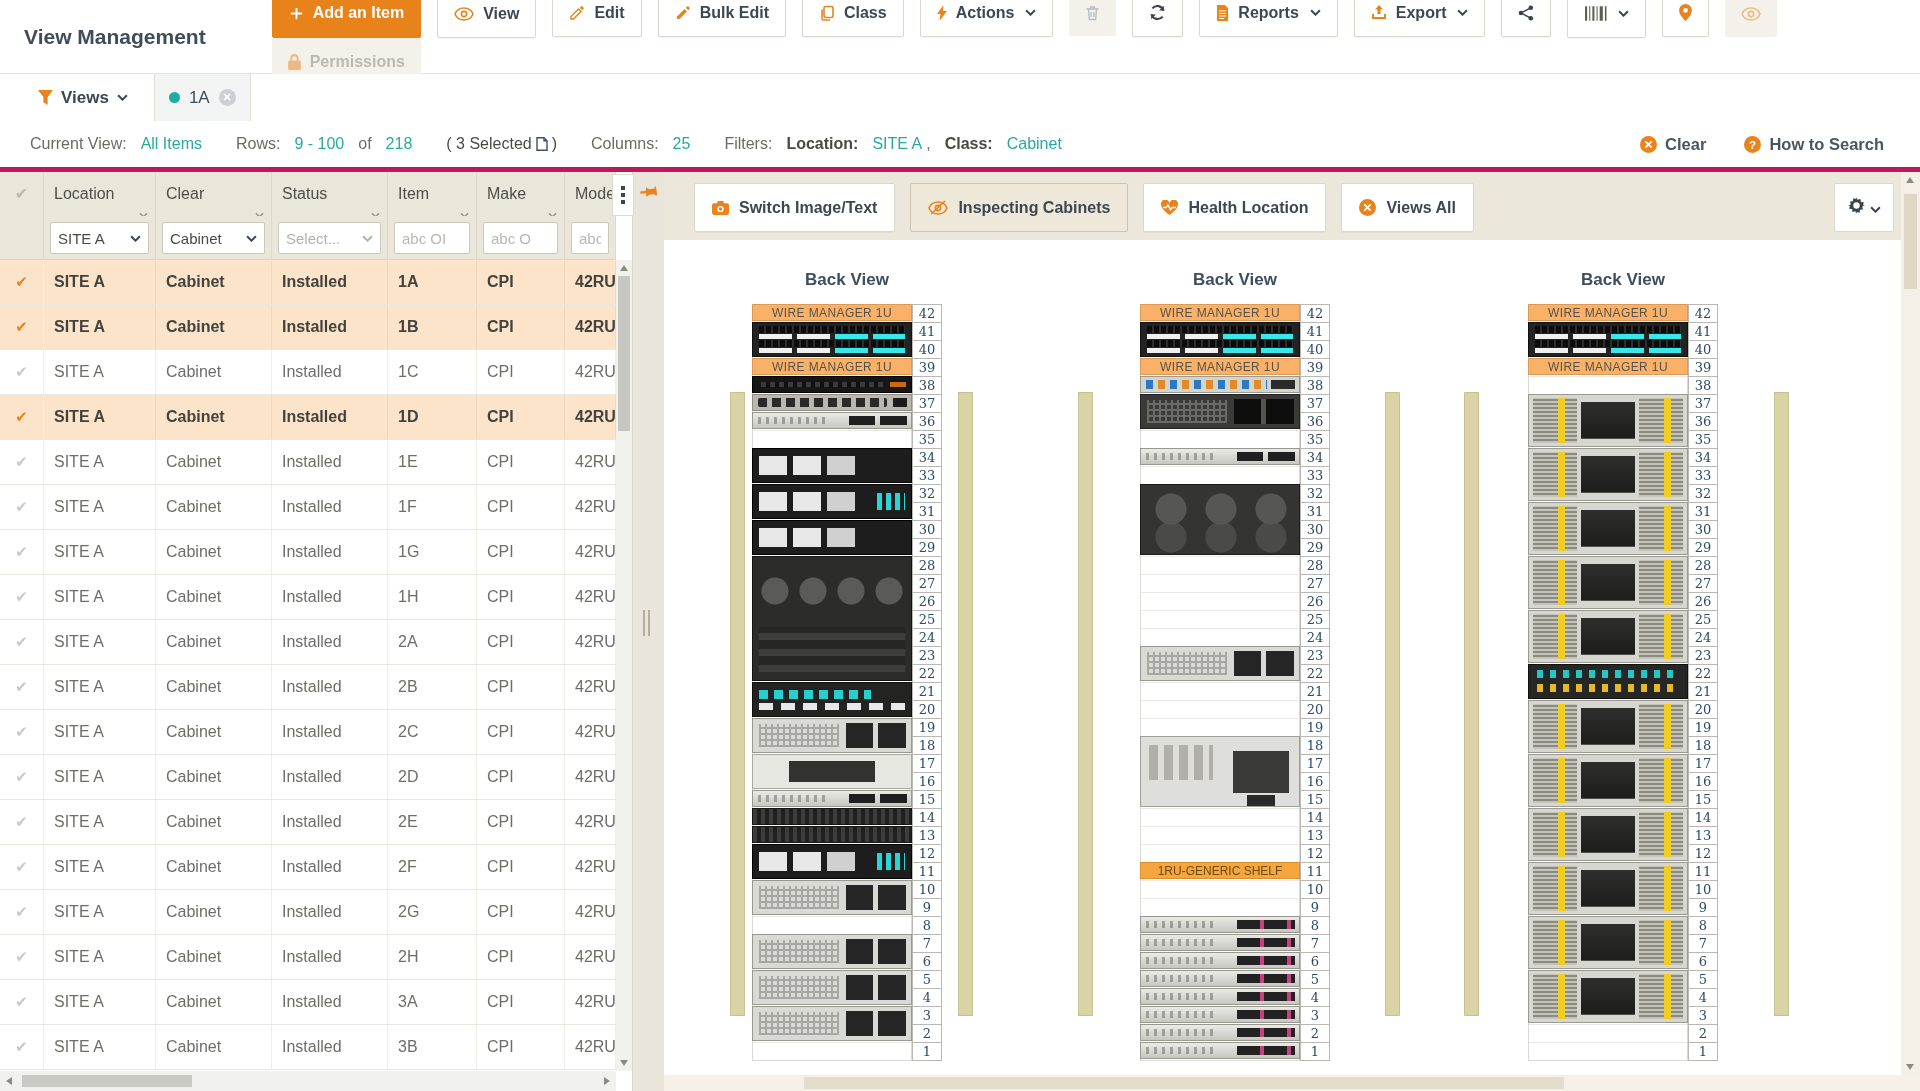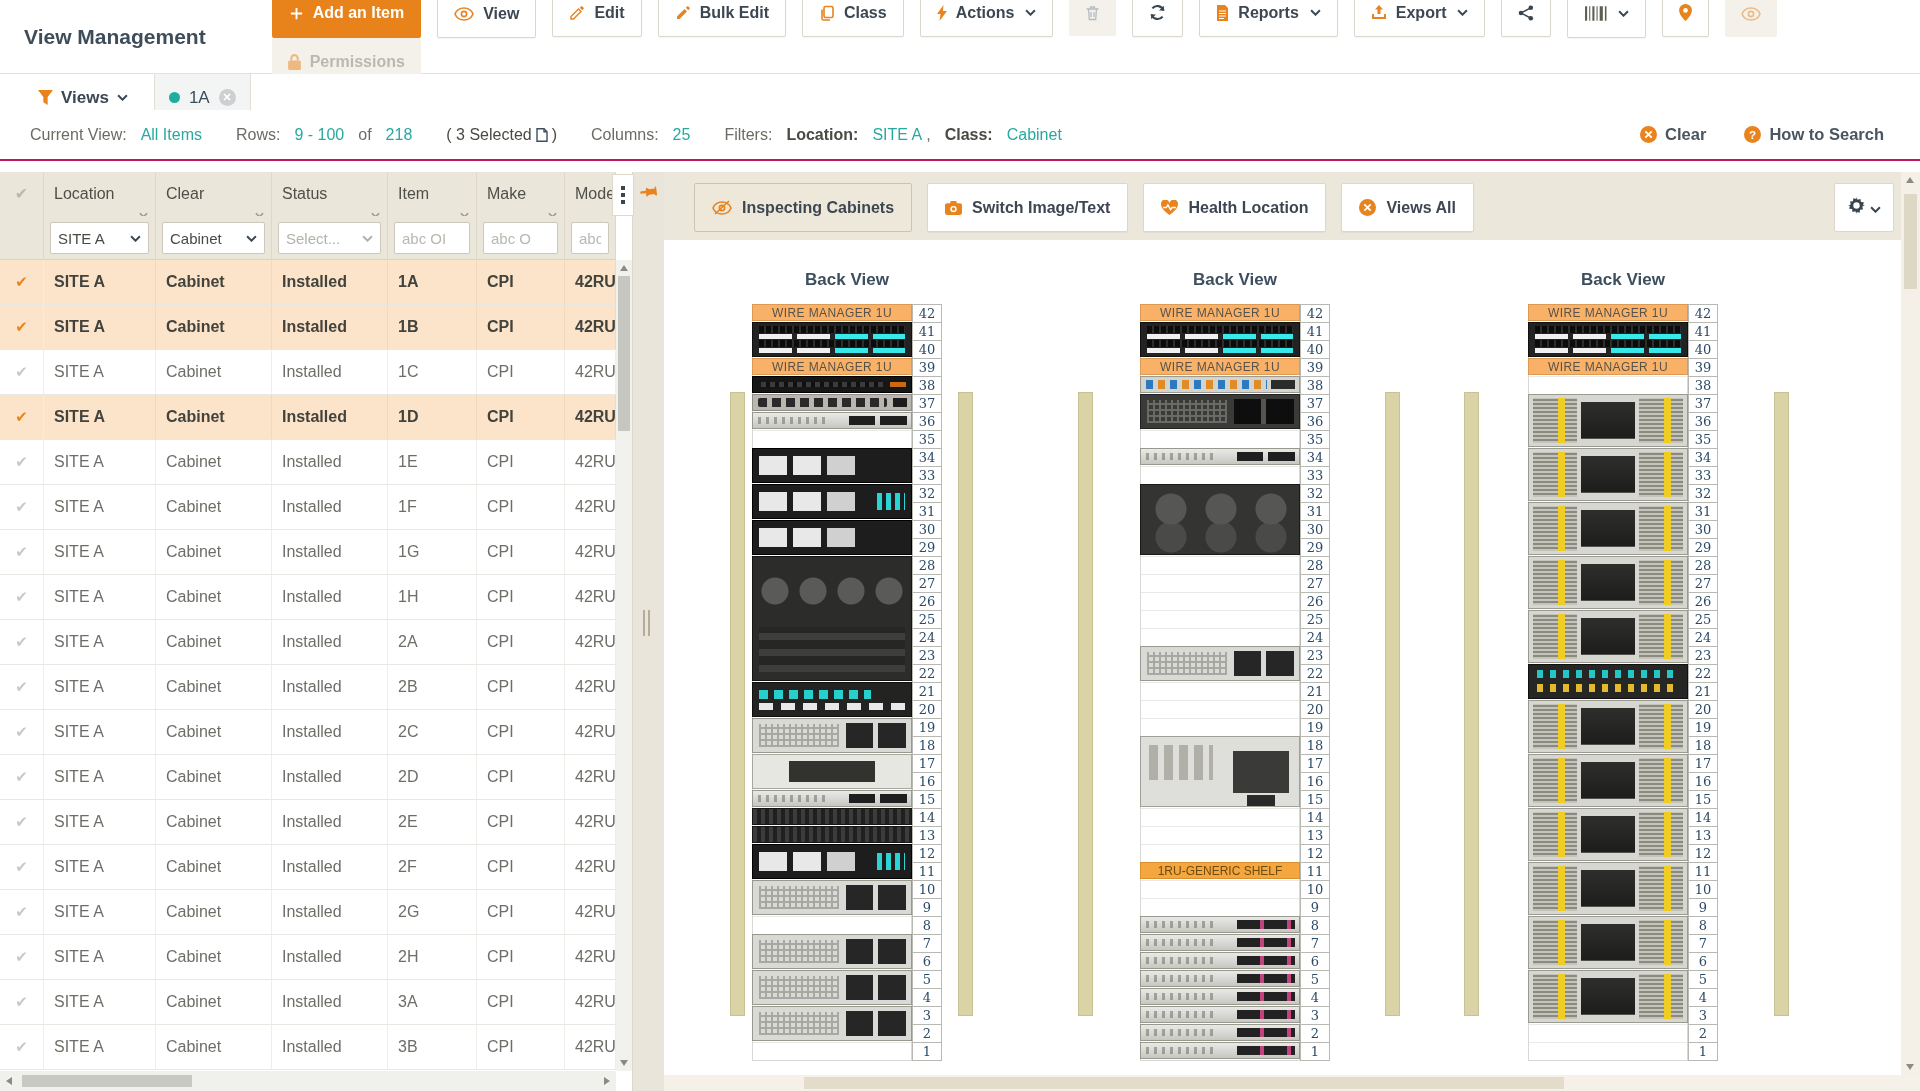--- a/index.html
+++ b/index.html
@@ -29,22 +29,22 @@
   #views-toggle .ic{color:#e8831d;display:inline-flex;}
   #views-toggle .caret{color:#3b4754;display:inline-flex;}
   #view-tab{display:flex;align-items:center;gap:9px;padding:0 14px;background:#f3f5f4;
             border-left:1px solid #e3dfd3;border-right:1px solid #e3dfd3;cursor:pointer;}
   #view-tab .dot{width:11px;height:11px;border-radius:50%;background:#1fae9e;}
   #view-tab .tab-label{font-size:17px;color:#3c4d5c;}
   #view-tab .tab-close{width:17px;height:17px;border-radius:50%;background:#ccd0d3;color:#fff;
             font-size:11px;font-weight:bold;display:flex;align-items:center;justify-content:center;line-height:1;}
 
   
-  #summary-bar{position:absolute;left:0;top:110px;width:1920px;height:51px;background:#fff;
-               border-bottom:2px solid #be185d;display:flex;align-items:center;padding-left:30px;box-sizing:border-box;
+  #summary-bar{position:absolute;left:0;top:121px;width:1920px;height:51px;background:#fff;
+               border-bottom:5px solid #be185d;display:flex;align-items:center;padding-left:30px;box-sizing:border-box;
                font-size:16px;color:#6b6b64;}
   #summary-bar .gap{margin-right:14px;}
   #summary-bar .biggap{margin-right:34px;}
   .teal{color:#29a8a0;}
   .bold-dark{color:#4a4a44;font-weight:bold;}
   #selected-wrap{display:inline-flex;align-items:center;gap:4px;color:#4a4a44;}
   #selected-wrap .ic{display:inline-flex;color:#3d4e5e;}
   #summary-right{margin-left:auto;display:flex;align-items:center;gap:38px;padding-right:36px;}
   .sum-action{display:inline-flex;align-items:center;gap:8px;font-size:16.5px;font-weight:bold;color:#4a5560;cursor:pointer;}
   .sum-action .ic{display:inline-flex;color:#e8831d;}
@@ -673,40 +673,40 @@
           </svg></span>
     <div id="splitter-handle">
           <i></i>
           <i></i>
         </div>
   </div>
 
   <div id="panel">
     <div id="panel-toolbar">
       <div id="panel-btns">
-            <div class="pbtn active">
-              <span class="ic">
-                <svg width="20" height="15" viewBox="0 0 20 15">
-                  <path d="M10 2C5.5 2 2.2 5 1 8c1.2 3 4.5 6 9 6s7.8-3 9-6c-1.2-3-4.5-6-9-6z" fill="none" stroke="currentColor" stroke-width="1.6"></path>
-                  <circle cx="10" cy="8" r="2.6" fill="none" stroke="currentColor" stroke-width="1.6"></circle>
-                  <path d="M3 14L17 1" stroke="currentColor" stroke-width="1.6"></path>
-                </svg>
-              </span>
-              <span>Inspecting Cabinets</span>
-            </div>
             <div class="pbtn">
               <span class="ic">
                 <svg width="17" height="14" viewBox="0 0 16 13">
                   <rect y="2" width="16" height="11" rx="2" fill="currentColor"></rect>
                   <rect x="5" width="6" height="3" rx="1" fill="currentColor"></rect>
                   <circle cx="8" cy="7.5" r="3" fill="#fff"></circle>
                   <circle cx="8" cy="7.5" r="1.6" fill="currentColor"></circle>
                 </svg>
               </span>
               <span>Switch Image/Text</span>
+            </div>
+            <div class="pbtn active">
+              <span class="ic">
+                <svg width="20" height="15" viewBox="0 0 20 15">
+                  <path d="M10 2C5.5 2 2.2 5 1 8c1.2 3 4.5 6 9 6s7.8-3 9-6c-1.2-3-4.5-6-9-6z" fill="none" stroke="currentColor" stroke-width="1.6"></path>
+                  <circle cx="10" cy="8" r="2.6" fill="none" stroke="currentColor" stroke-width="1.6"></circle>
+                  <path d="M3 14L17 1" stroke="currentColor" stroke-width="1.6"></path>
+                </svg>
+              </span>
+              <span>Inspecting Cabinets</span>
             </div>
             <div class="pbtn">
               <span class="ic">
                 <svg width="17" height="15" viewBox="0 0 16 14">
                   <path d="M8 14S0 9 0 4a4 4 0 0 1 8-1 4 4 0 0 1 8 1c0 5-8 10-8 10z" fill="currentColor"></path>
                   <path d="M2 7h3l1.5-2.5L9 9l1.5-2H14" fill="none" stroke="#fff" stroke-width="1.3"></path>
                 </svg>
               </span>
               <span>Health Location</span>
             </div>

